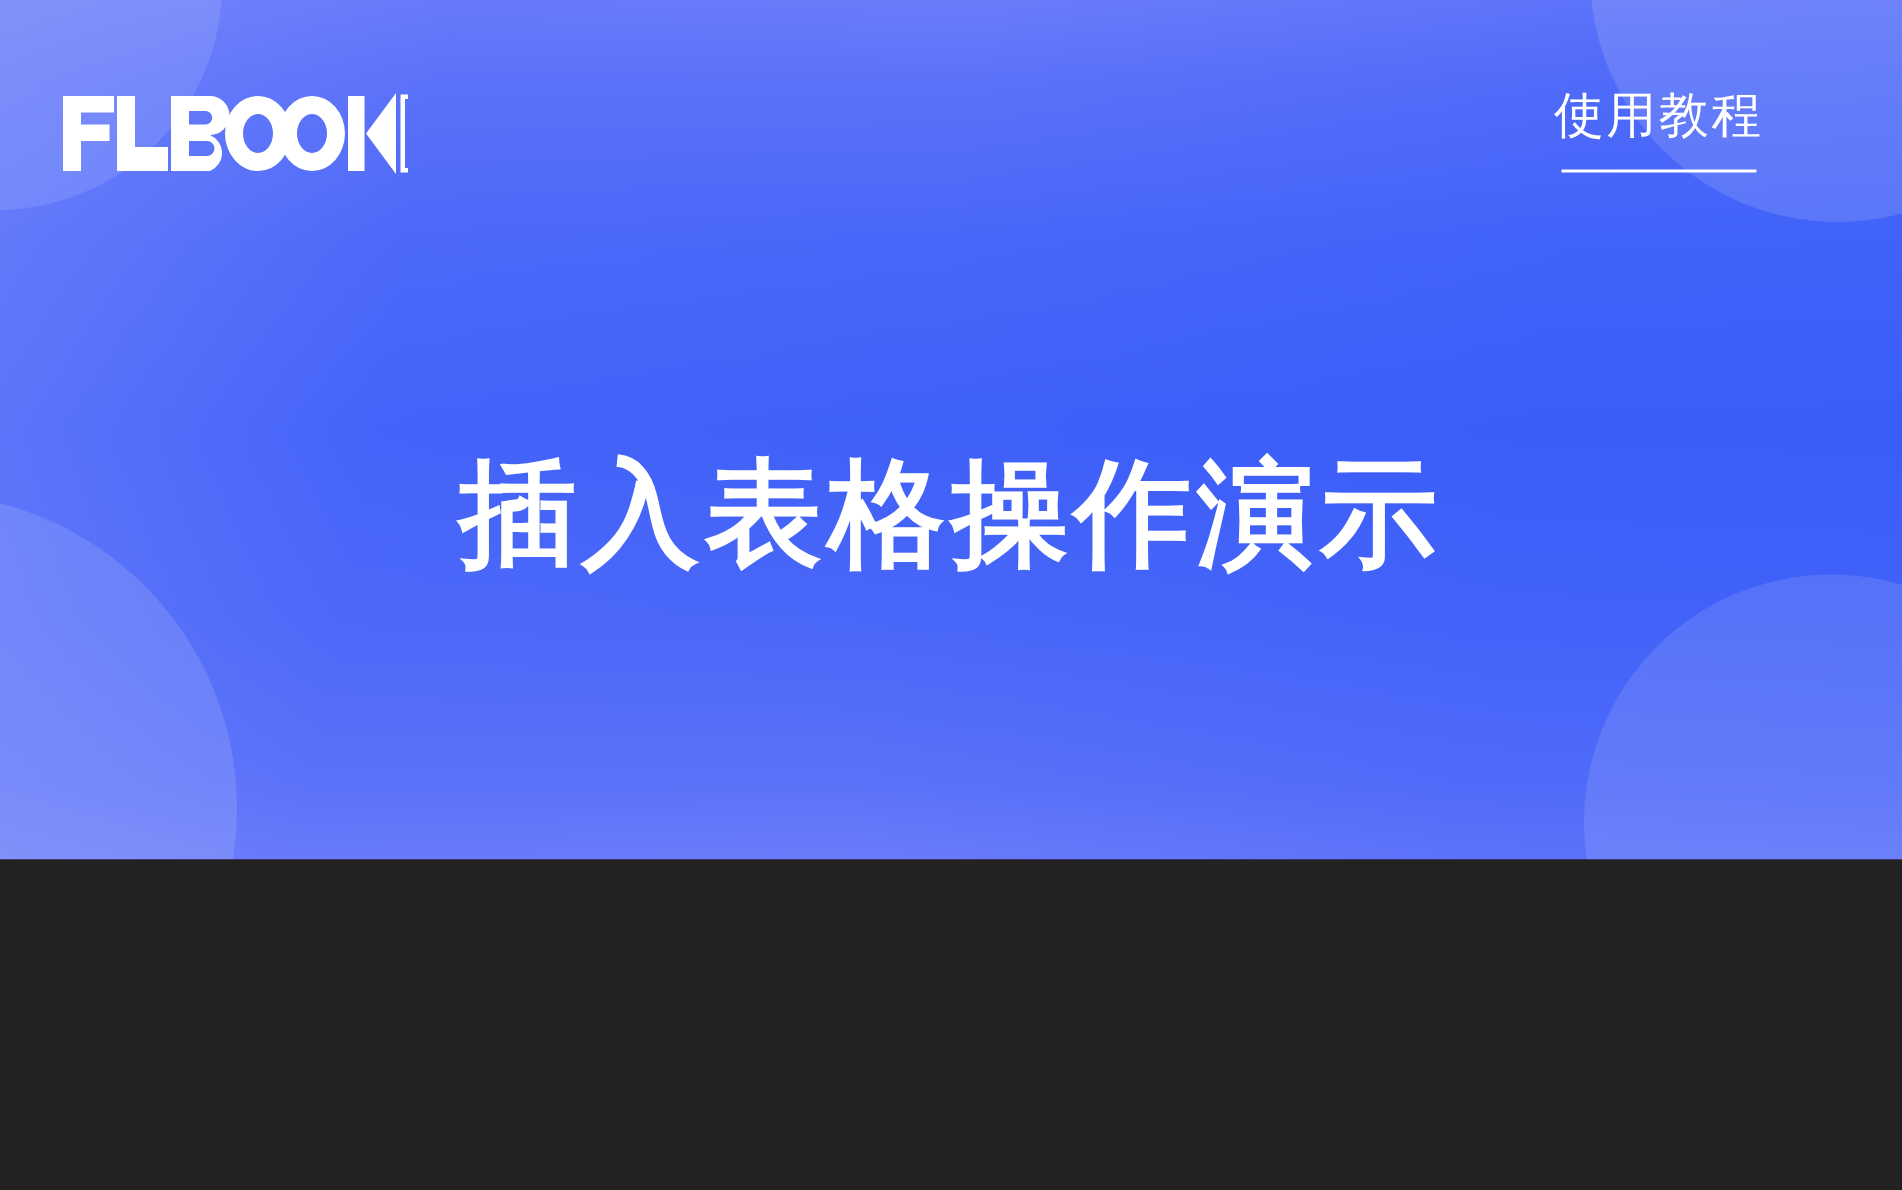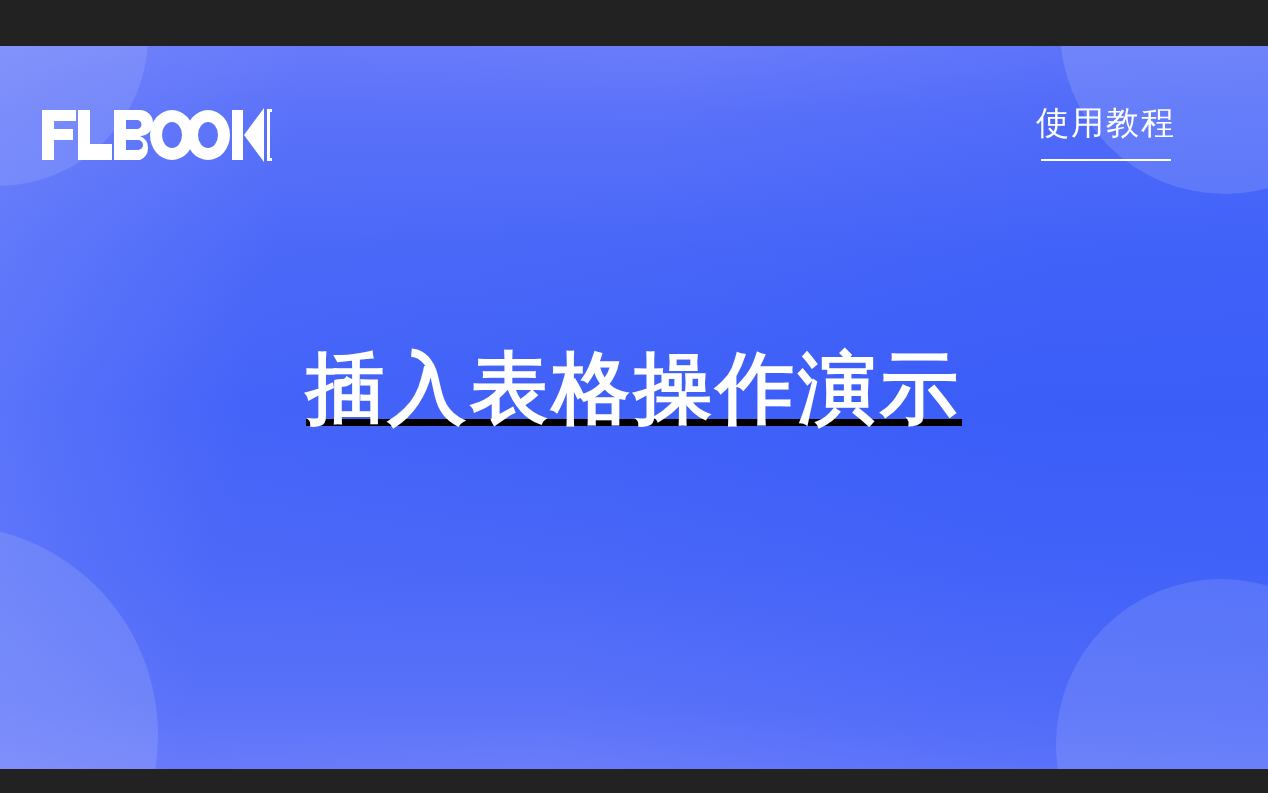--- a/index.html
+++ b/index.html
@@ -3,25 +3,24 @@
 <meta charset="utf-8">
 <style>
   html, body {
     margin: 0;
     padding: 0;
     background: #222;
   }
   #slide {
     position: relative;
     width: 1268px;
-    height: 723px;
+    height: 573px;
     overflow: hidden;
     font-family: "Liberation Sans", "DejaVu Sans", sans-serif;
     background: #6d28d9;
-    margin-top: 46px;
   }
 
   
   .bg-base {
     position: absolute;
     inset: 0;
     background:
       linear-gradient(180deg,
         #6a7cfa 0%,
         #5b72f9 9%,
@@ -91,21 +90,20 @@
     background: #ffffff;
   }
 
   
   .center {
     position: absolute;
     left: 0;
     right: 0;
     top: 300px;
     text-align: center;
-    text-decoration: underline;
   }
   .main-title {
     margin: 0;
     color: #ffffff;
     font-size: 78px;
     font-weight: 700;
     letter-spacing: 4px;
     line-height: 1.08;
     white-space: nowrap;
   }

